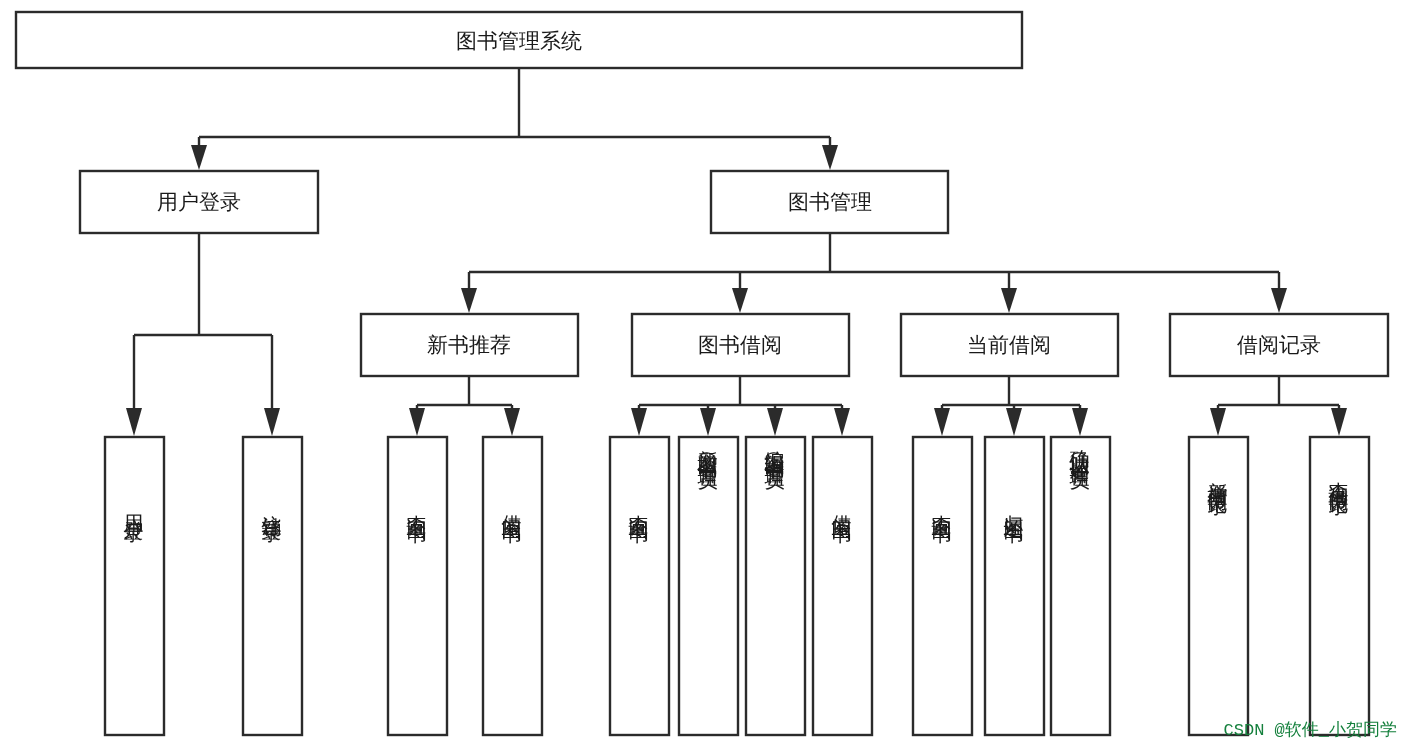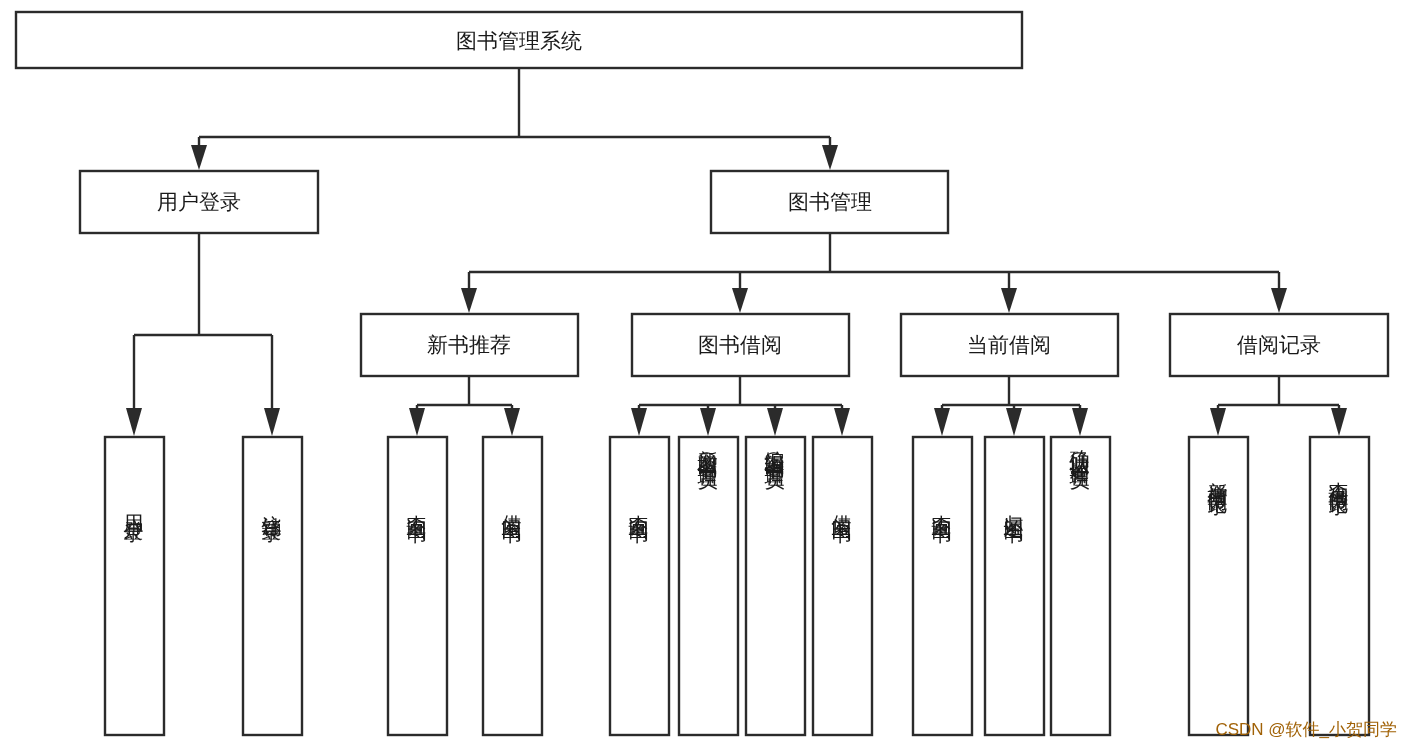--- a/index.html
+++ b/index.html
@@ -54,23 +54,23 @@
     fill: #1a1a1a;
     writing-mode: vertical-rl;
     text-orientation: upright;
     letter-spacing: 3px;
     text-anchor: middle;
   }
   .watermark {
     position: absolute;
     right: 8px;
     bottom: 6px;
-    font-family: Liberation Sans, sans-serif;
+    font-family: Liberation Mono, monospace;
     font-size: 17px;
-    color: #a16207;
+    color: #15803d;
     white-space: nowrap;
     user-select: none;
   }
 </style>
 </head>
 <body>
 
 <div id="diagram-root">
   <svg class="tree" viewBox="0 0 1405 747" xmlns="http://www.w3.org/2000/svg">
 

